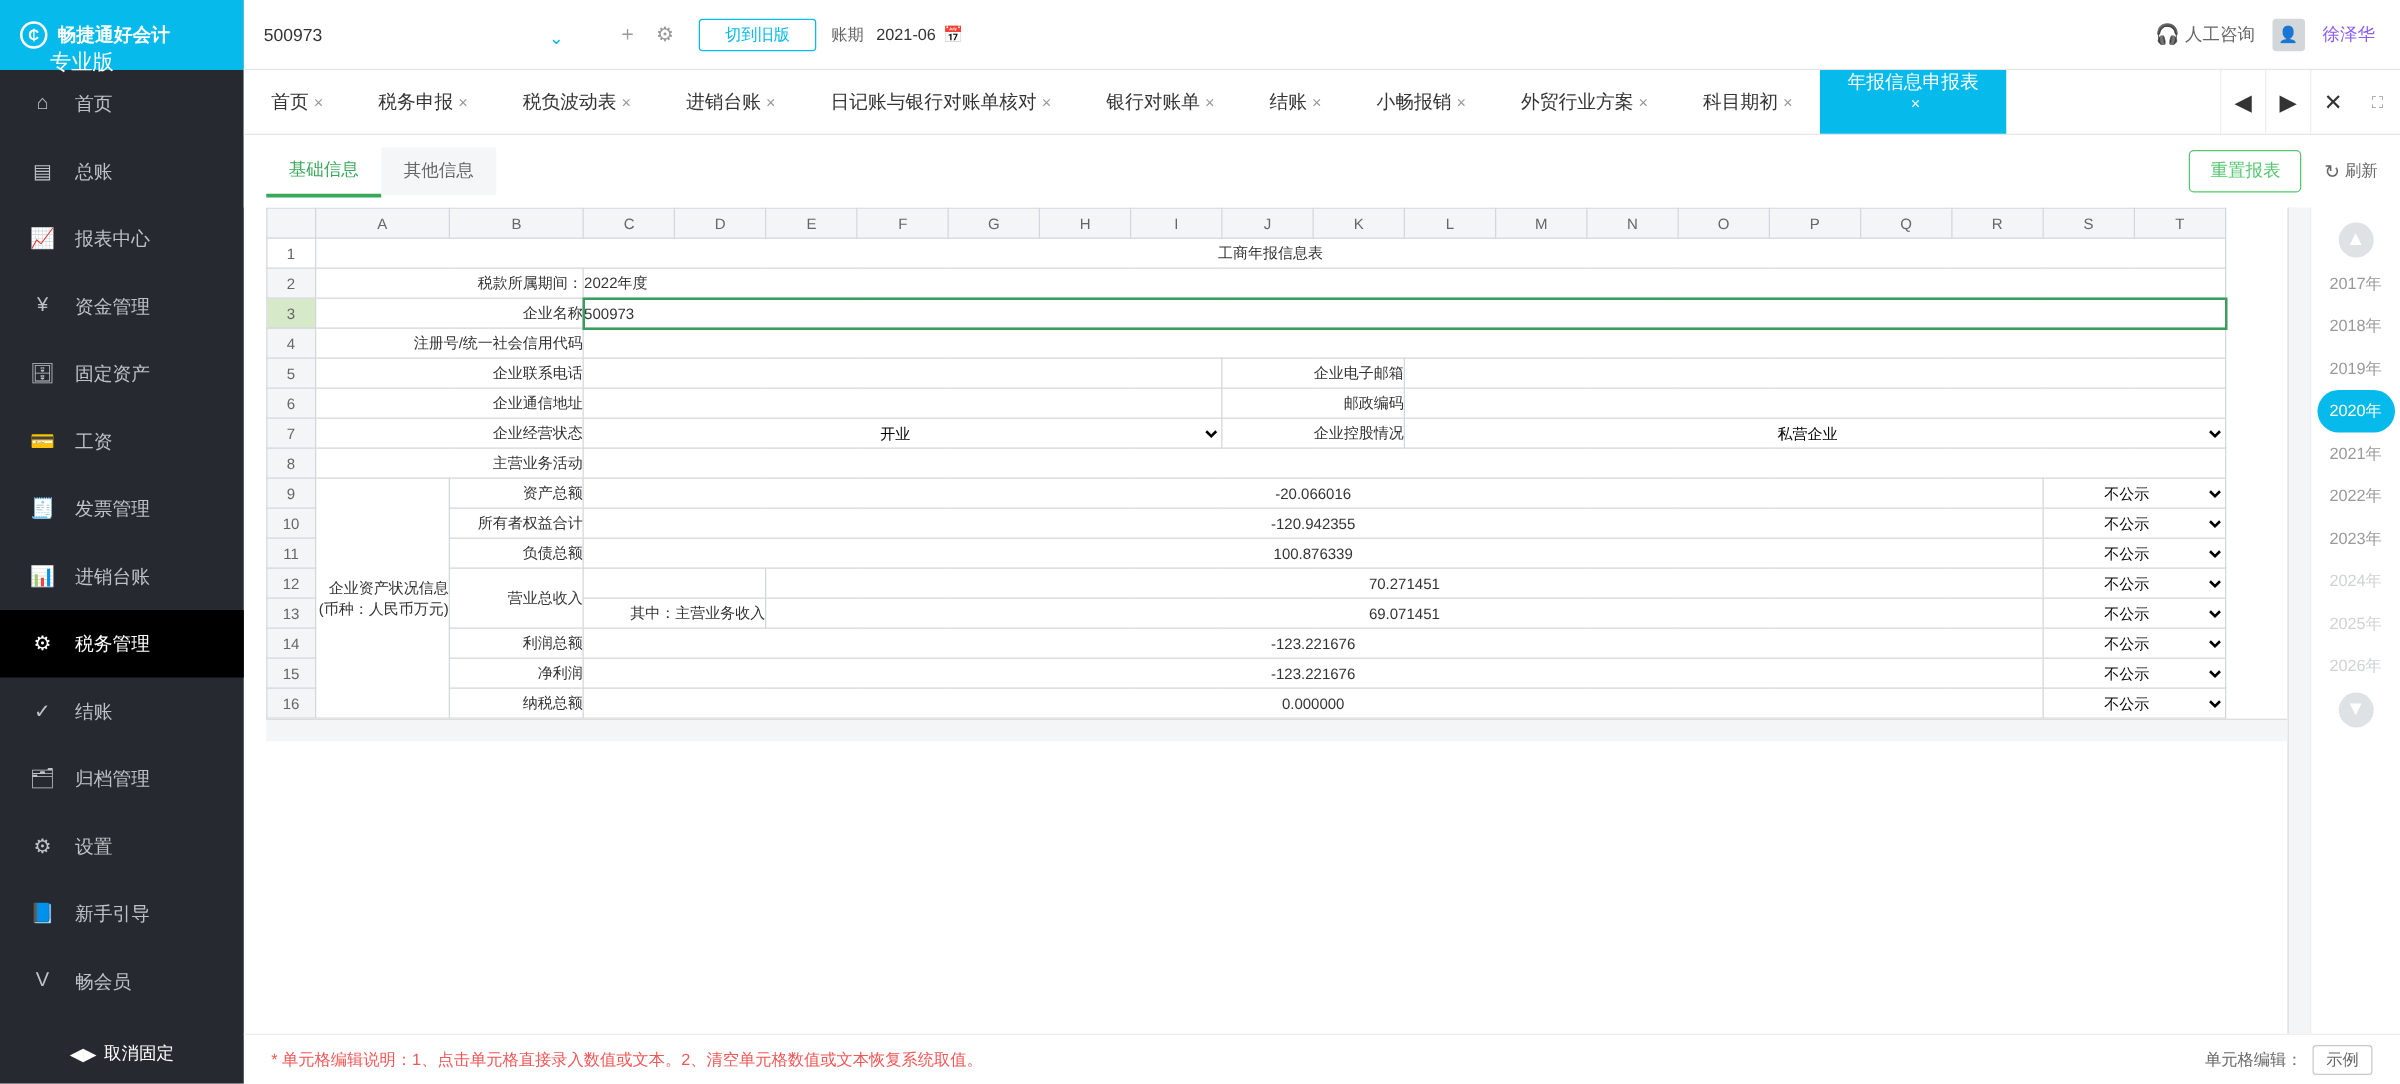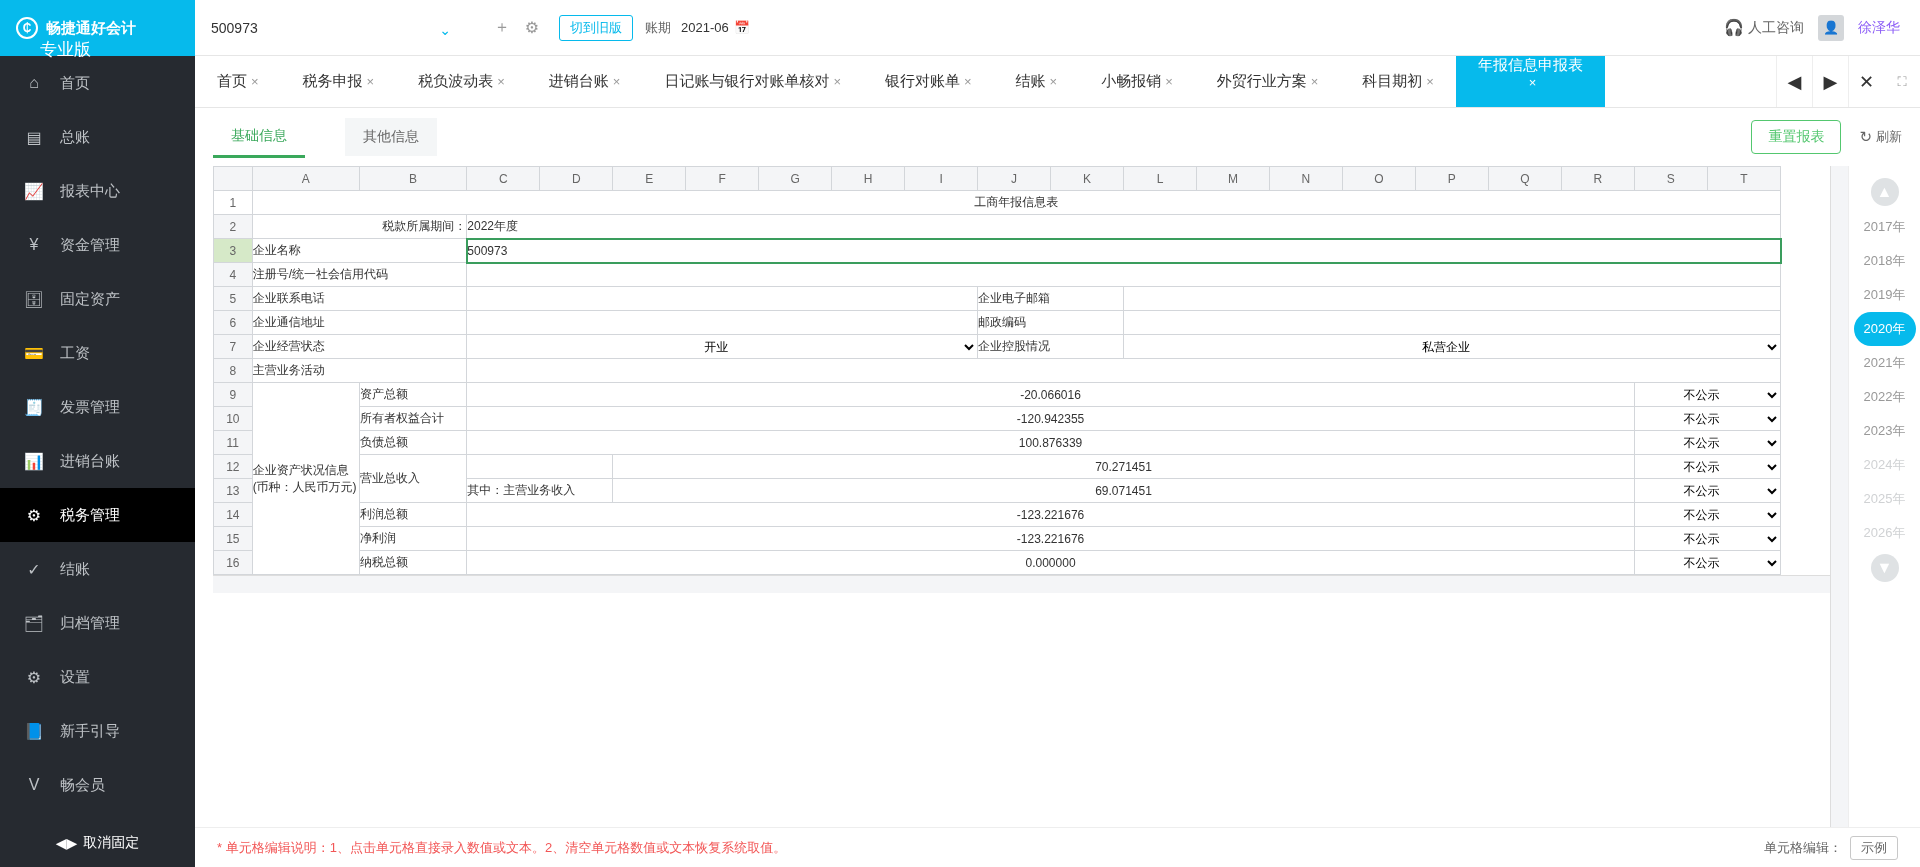--- a/index.html
+++ b/index.html
@@ -19,60 +19,60 @@
 .side-pin .arrow { margin-right:6px; }
 
 
 .main { flex:1; display:flex; flex-direction:column; min-width:0; }
 
 
 .topbar { height:56px; background:#fff; border-bottom:1px solid #e6e6e6; display:flex; align-items:center; padding:0 12px; }
 .company { width:280px; position:relative; color:#333; font-size:14px; padding:6px 4px; }
 .company .caret { position:absolute; right:36px; top:8px; color:#06baec; font-size:14px;}
 .tb-btn { width:30px; height:30px; display:flex; align-items:center; justify-content:center; color:#999; cursor:pointer; font-size:16px;}
-.oldver { border:1px solid #06baec; color:#06baec; border-radius:3px; padding:3px 10px; font-size:13px; margin:0 12px; cursor:pointer;}
+.oldver { border:1px solid #06baec; color:#06baec; border-radius:3px; padding:3px 20px; font-size:13px; margin:0 12px; cursor:pointer;}
 .period-label { color:#666; margin-right:10px; }
 .period-val { color:#333; margin-right:6px;}
 .cal-ico { color:#06baec; }
 .tb-right { margin-left:auto; display:flex; align-items:center; gap:14px; }
 .consult { display:flex; align-items:center; color:#666; font-size:14px; cursor:pointer;}
 .consult .ico { margin-right:4px; font-size:16px;}
 .avatar { width:26px; height:26px; background:#d4d7da; border-radius:3px; display:flex; align-items:center; justify-content:center; color:#fff;}
 .username { font-size:14px; color:#8b5cf6; margin-right:8px;}
 
 
 .tabs { height:52px; background:#fff; border-bottom:1px solid #e6e6e6; display:flex; align-items:stretch; position:relative;}
 .tab { padding:0 22px; display:flex; align-items:center; font-size:15px; color:#333; cursor:pointer; white-space:nowrap;}
 .tab .close { margin-left:4px; color:#999; font-size:13px;}
 .tab.active { background:#06baec; color:#fff;flex-direction:column; }
 .tab.active .close { color:#fff; }
 .tab-nav { width:36px; display:flex; align-items:center; justify-content:center; font-size:18px; color:#333; cursor:pointer; border-left:1px solid #eee;}
 .tab-nav:first-of-type { border-left:none; }
 .fs { width:36px; display:flex; align-items:center; justify-content:center; color:#999; cursor:pointer;}
 
 
-.subtool { height:58px; display:flex; align-items:center; padding:0 18px; background:#fff;gap:40px; }
+.subtool { height:58px; display:flex; align-items:center; padding:0 18px; background:#fff; }
 .subtab { padding:10px 18px; background:#f4f6f7; color:#666; font-size:14px; cursor:pointer;}
 .subtab.active { background:#fff; color:#3aa85b; border-bottom:3px solid #3aa85b; }
 .tool-right { margin-left:auto; display:flex; align-items:center; gap:18px;}
 .reset-btn { border:1px solid #54c76f; color:#54c76f; border-radius:4px; padding:7px 16px; font-size:14px; background:#fff; cursor:pointer;}
 .refresh { display:flex; align-items:center; color:#666; font-size:13px; cursor:pointer;}
 .refresh .ico { margin-right:4px; font-size:15px; display:inline-block;}
 
 
 .sheet-wrap { flex:1; display:flex; min-height:0; }
 .sheet-holder { flex:1; overflow:hidden; position:relative; padding:0 0 0 18px;}
 table.sheet { border-collapse:collapse; width:1568px; }
 table.sheet td, table.sheet th { border:1px solid #d3d6da; font-size:12px; padding:0; height:24px; }
 .colhdr th { background:#f4f5f7; color:#666; text-align:center; font-weight:normal; height:22px;}
 .corner { background:#f4f5f7;}
 .rowhdr { background:#f4f5f7; text-align:center; width:36px; color:#666;}
 .rowhdr.sel { background:#d6e9c8; }
 .title-row td { height:34px; font-size:18px; text-align:center; background:#fff;}
-td.label { background:#fff; text-align:left; color:#333; padding:0 4px;}
+td.label { background:#fff; text-align:right; color:#333; padding:0 4px;}
 td.val { background:#fff; padding:0 6px; }
 td.right { text-align:center; padding-right:8px;}
 td.center { text-align:center;}
 td.editing { outline:2px solid #3a9d5d; outline-offset:-1px; padding-left:6px;}
 select.cell-sel { width:100%; border:none; background:transparent; font-size:12px; text-align:center; text-align-last:center;}
 .tall td { height:64px; }
 .med td { height:34px; }
 .vscroll { width:18px; background:#f4f5f7; border-left:1px solid #ddd;}
 .hscroll { height:18px; background:#f4f5f7; border-top:1px solid #ddd; }
 

